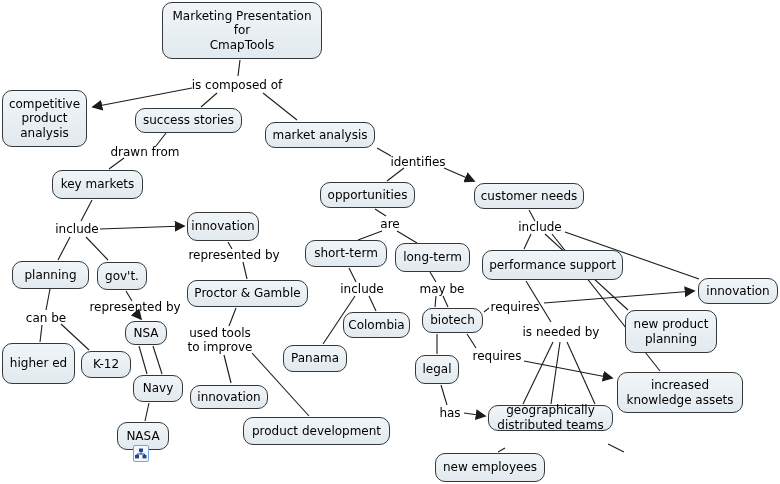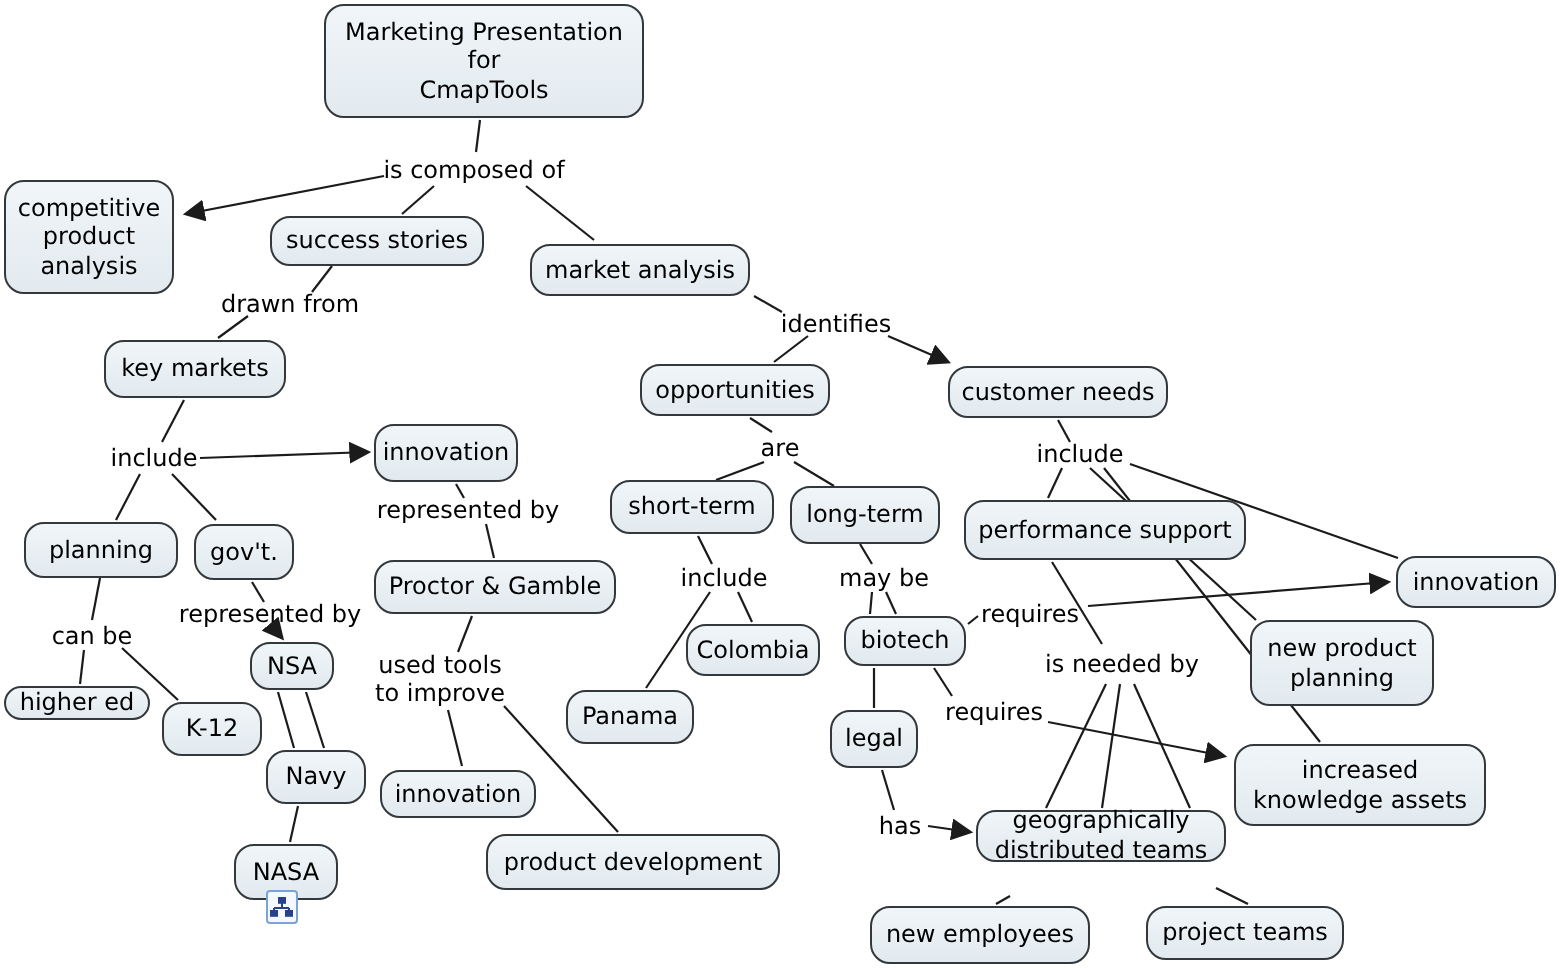--- a/index.html
+++ b/index.html
@@ -90,21 +90,21 @@
   <div class="node" style="left:2px;top:90px;width:85px;height:57px">competitive
 product
 analysis</div>
   <div class="node" style="left:135px;top:108px;width:107px;height:25px">success stories</div>
   <div class="node" style="left:265px;top:122px;width:110px;height:26px">market analysis</div>
   <div class="node" style="left:52px;top:170px;width:91px;height:29px">key markets</div>
   <div class="node" style="left:187px;top:212px;width:72px;height:29px">innovation</div>
   <div class="node" style="left:12px;top:261px;width:77px;height:28px">planning</div>
   <div class="node" style="left:97px;top:262px;width:50px;height:28px">gov't.</div>
   <div class="node" style="left:187px;top:280px;width:121px;height:27px">Proctor &amp; Gamble</div>
-  <div class="node" style="left:2px;top:343px;width:73px;height:17px">higher ed</div>
+  <div class="node" style="left:2px;top:343px;width:73px;height:41px">higher ed</div>
   <div class="node" style="left:81px;top:351px;width:50px;height:27px">K-12</div>
   <div class="node" style="left:125px;top:321px;width:42px;height:24px">NSA</div>
   <div class="node" style="left:133px;top:375px;width:50px;height:27px">Navy</div>
   <div class="node" style="left:117px;top:422px;width:52px;height:28px">NASA</div>
   <div class="node" style="left:190px;top:385px;width:78px;height:24px">innovation</div>
   <div class="node" style="left:243px;top:417px;width:147px;height:28px">product development</div>
   <div class="node" style="left:283px;top:345px;width:64px;height:27px">Panama</div>
   <div class="node" style="left:343px;top:312px;width:67px;height:26px">Colombia</div>
   <div class="node" style="left:320px;top:182px;width:95px;height:26px">opportunities</div>
   <div class="node" style="left:305px;top:240px;width:82px;height:27px">short-term</div>
@@ -114,21 +114,20 @@
   <div class="node" style="left:474px;top:183px;width:110px;height:26px">customer needs</div>
   <div class="node" style="left:482px;top:250px;width:141px;height:30px">performance support</div>
   <div class="node" style="left:698px;top:278px;width:80px;height:26px">innovation</div>
   <div class="node" style="left:625px;top:310px;width:92px;height:43px">new product
 planning</div>
   <div class="node" style="left:617px;top:372px;width:126px;height:41px">increased
 knowledge assets</div>
   <div class="node" style="left:488px;top:405px;width:125px;height:26px">geographically
 distributed teams</div>
   <div class="node" style="left:435px;top:453px;width:110px;height:29px">new employees</div>
-  <div class="node" style="left:573px;top:453px;width:99px;height:27px">project teams</div>
 
   <div class="lbl" style="left:237px;top:85px">is composed of</div>
   <div class="lbl" style="left:145px;top:152px">drawn from</div>
   <div class="lbl" style="left:418px;top:162px">identifies</div>
   <div class="lbl" style="left:77px;top:229px">include</div>
   <div class="lbl" style="left:46px;top:318px">can be</div>
   <div class="lbl" style="left:135px;top:307px">represented by</div>
   <div class="lbl" style="left:234px;top:255px">represented by</div>
   <div class="lbl" style="left:220px;top:340px">used tools
 to improve</div>

